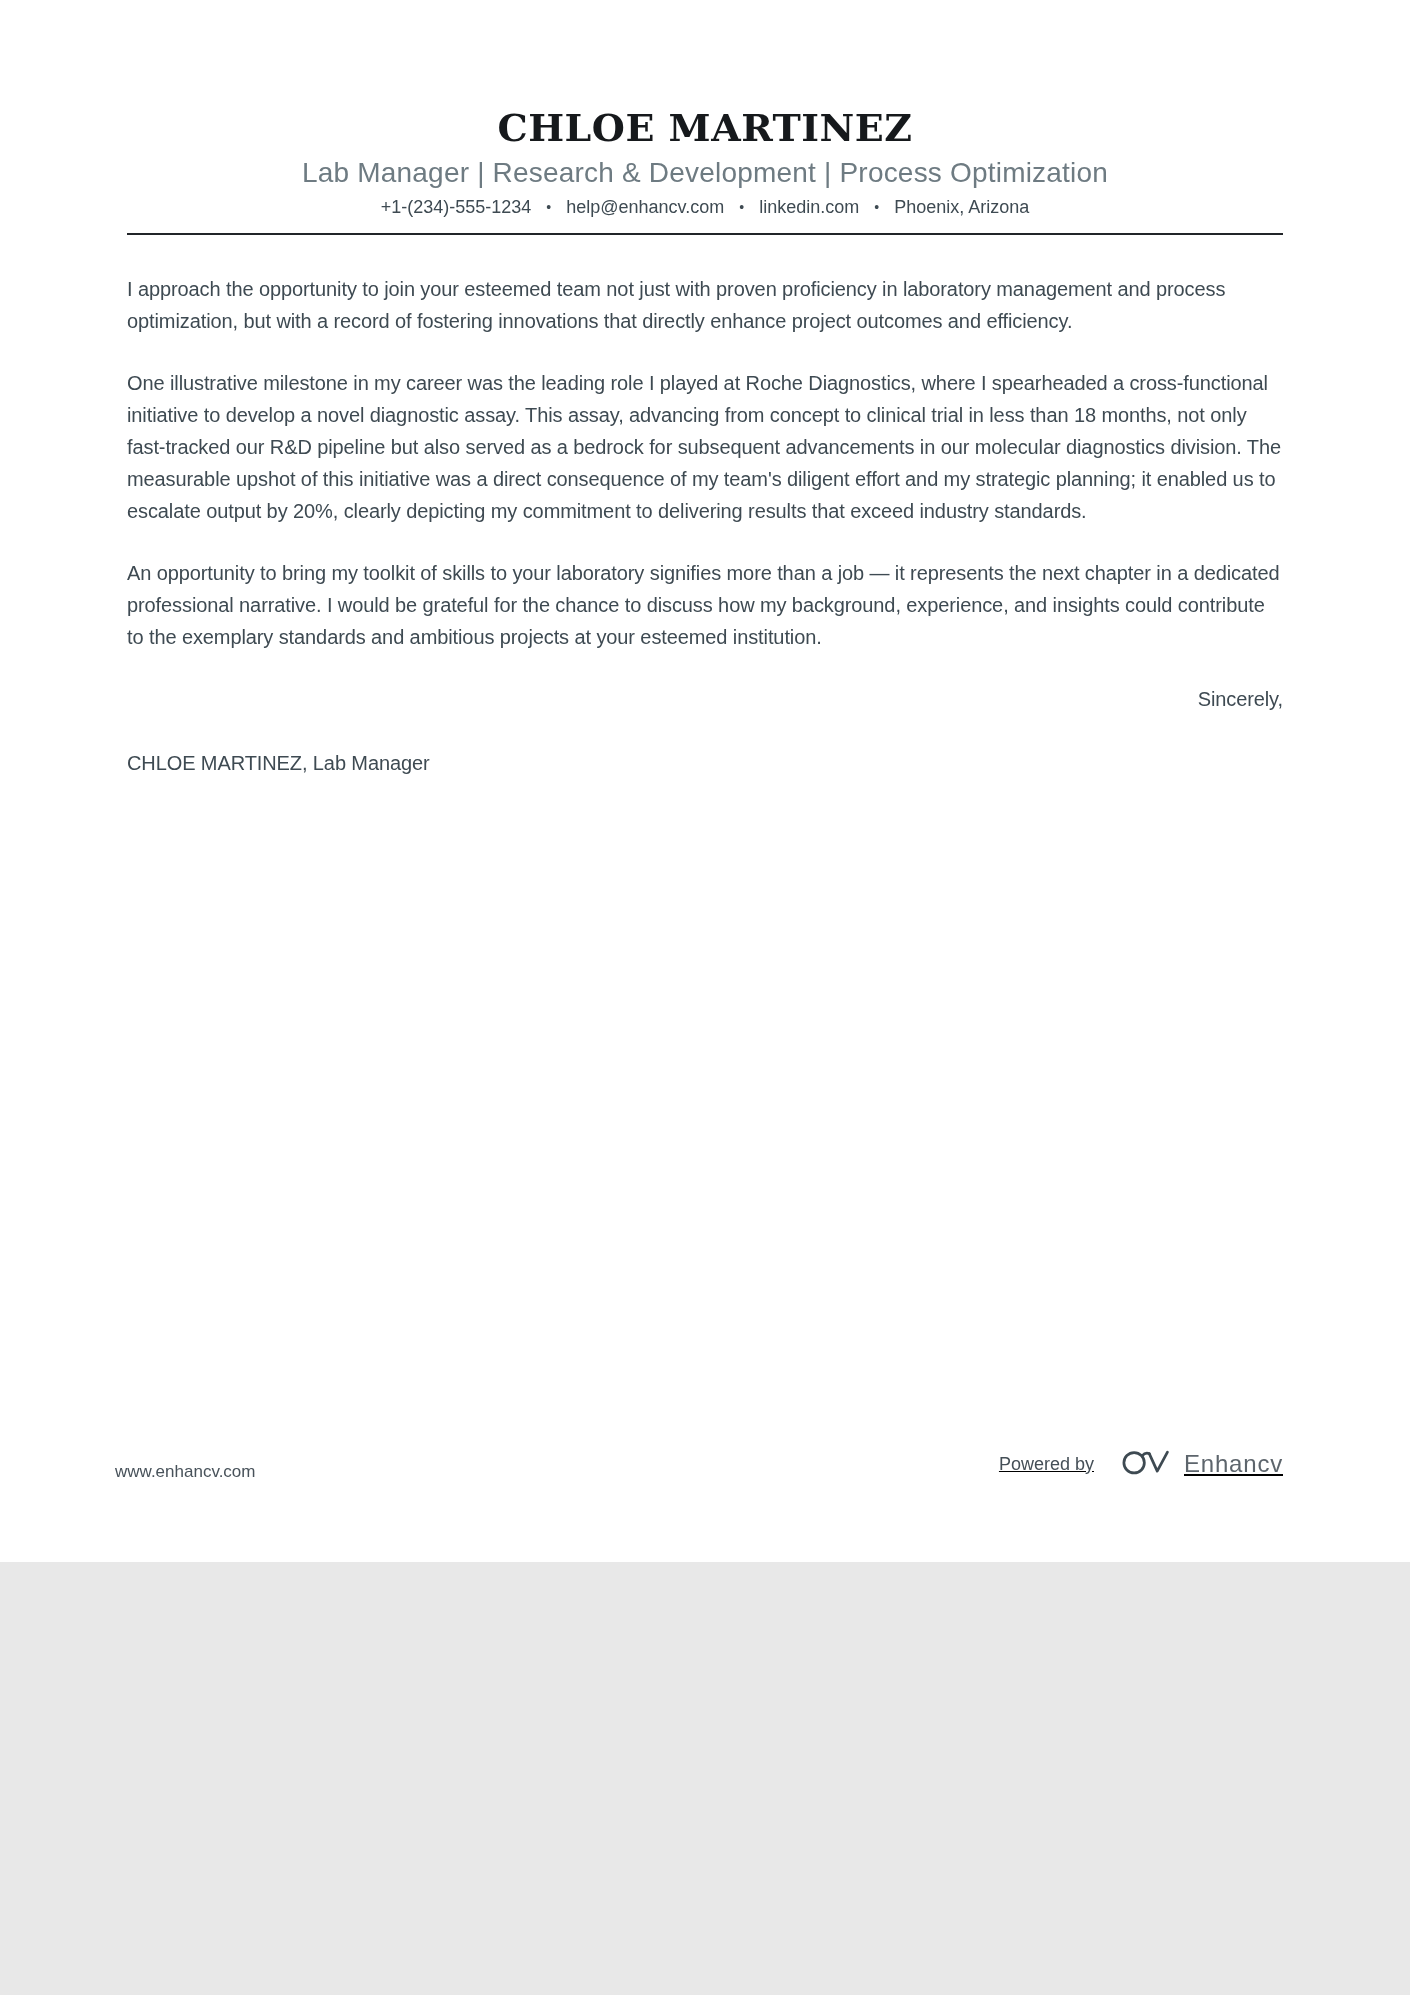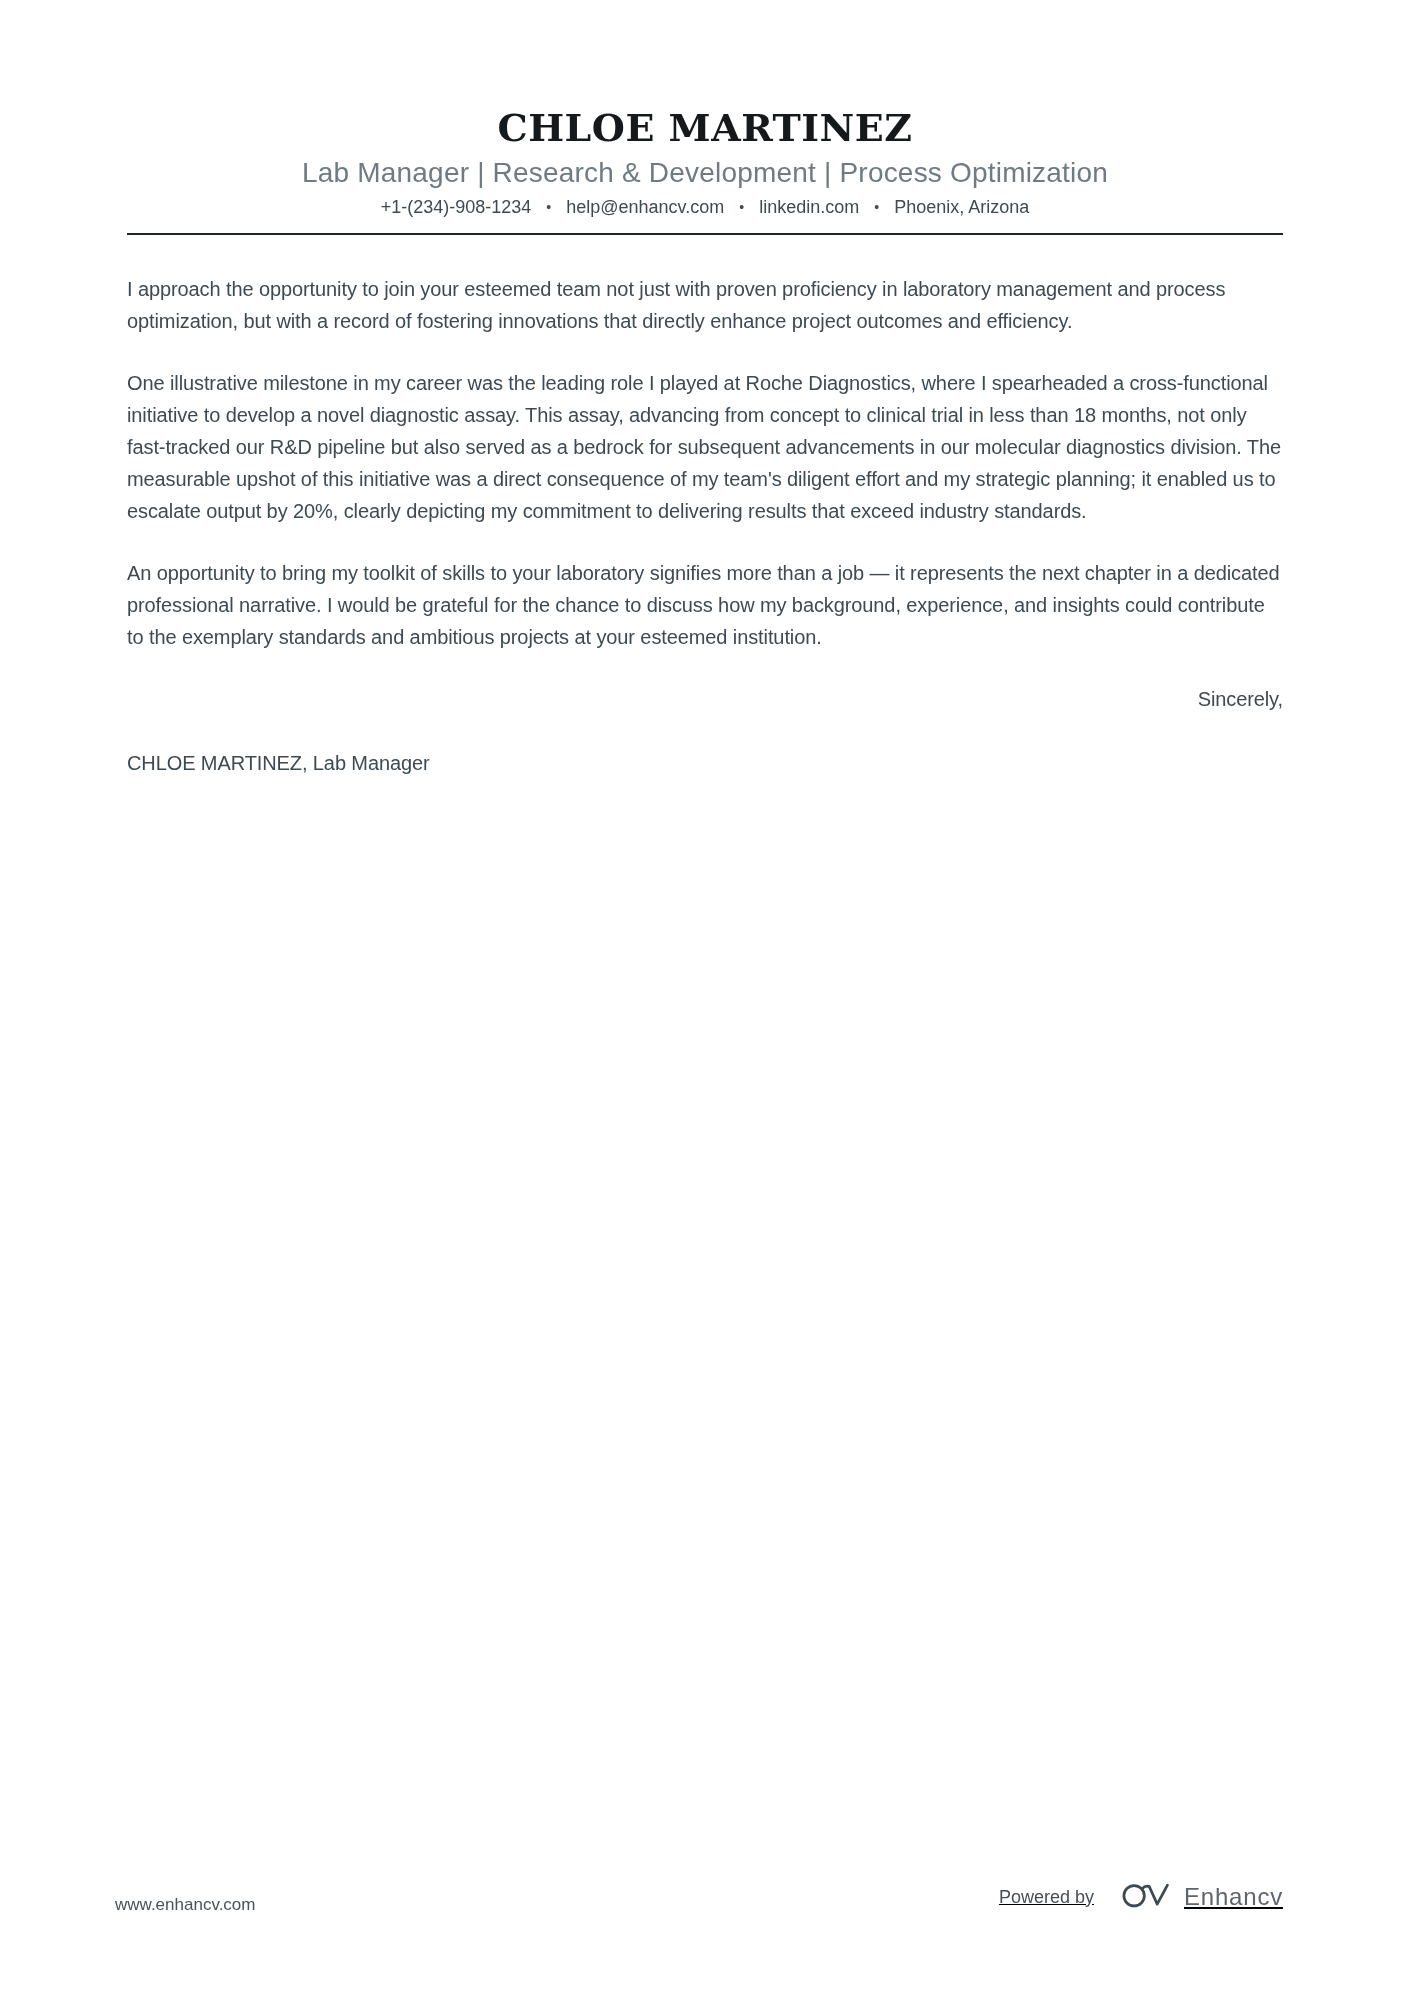--- a/index.html
+++ b/index.html
@@ -1,20 +1,20 @@
 <!DOCTYPE html>
 <html><head>
 <meta charset="utf-8">
 <style>
   * { margin: 0; padding: 0; box-sizing: border-box; }
   html, body { background: #e8e8e8; }
   .page {
     position: relative;
     width: 1410px;
-    height: 1995px;
+    height: 1562px;
     margin: 0 auto;
     background: #ffffff;
     font-family: "Liberation Sans", sans-serif;
     overflow: hidden;
   }
   
   .header {
     padding-top: 104px;
     text-align: center;
   }
@@ -120,21 +120,21 @@
 </style>
 </head>
 <body>
 
 <div class="page">
 
   <div class="header">
     <div class="name">CHLOE MARTINEZ</div>
     <div class="subtitle">Lab Manager | Research &amp; Development | Process Optimization</div>
     <div class="contact">
-      <span>+1-(234)-908-1234</span>
+      <span>+1-(234)-555-1234</span>
       <span class="sep">•</span>
       <span>help@enhancv.com</span>
       <span class="sep">•</span>
       <span>linkedin.com</span>
       <span class="sep">•</span>
       <span>Phoenix, Arizona</span>
     </div>
   </div>
 
   <div class="letter">

